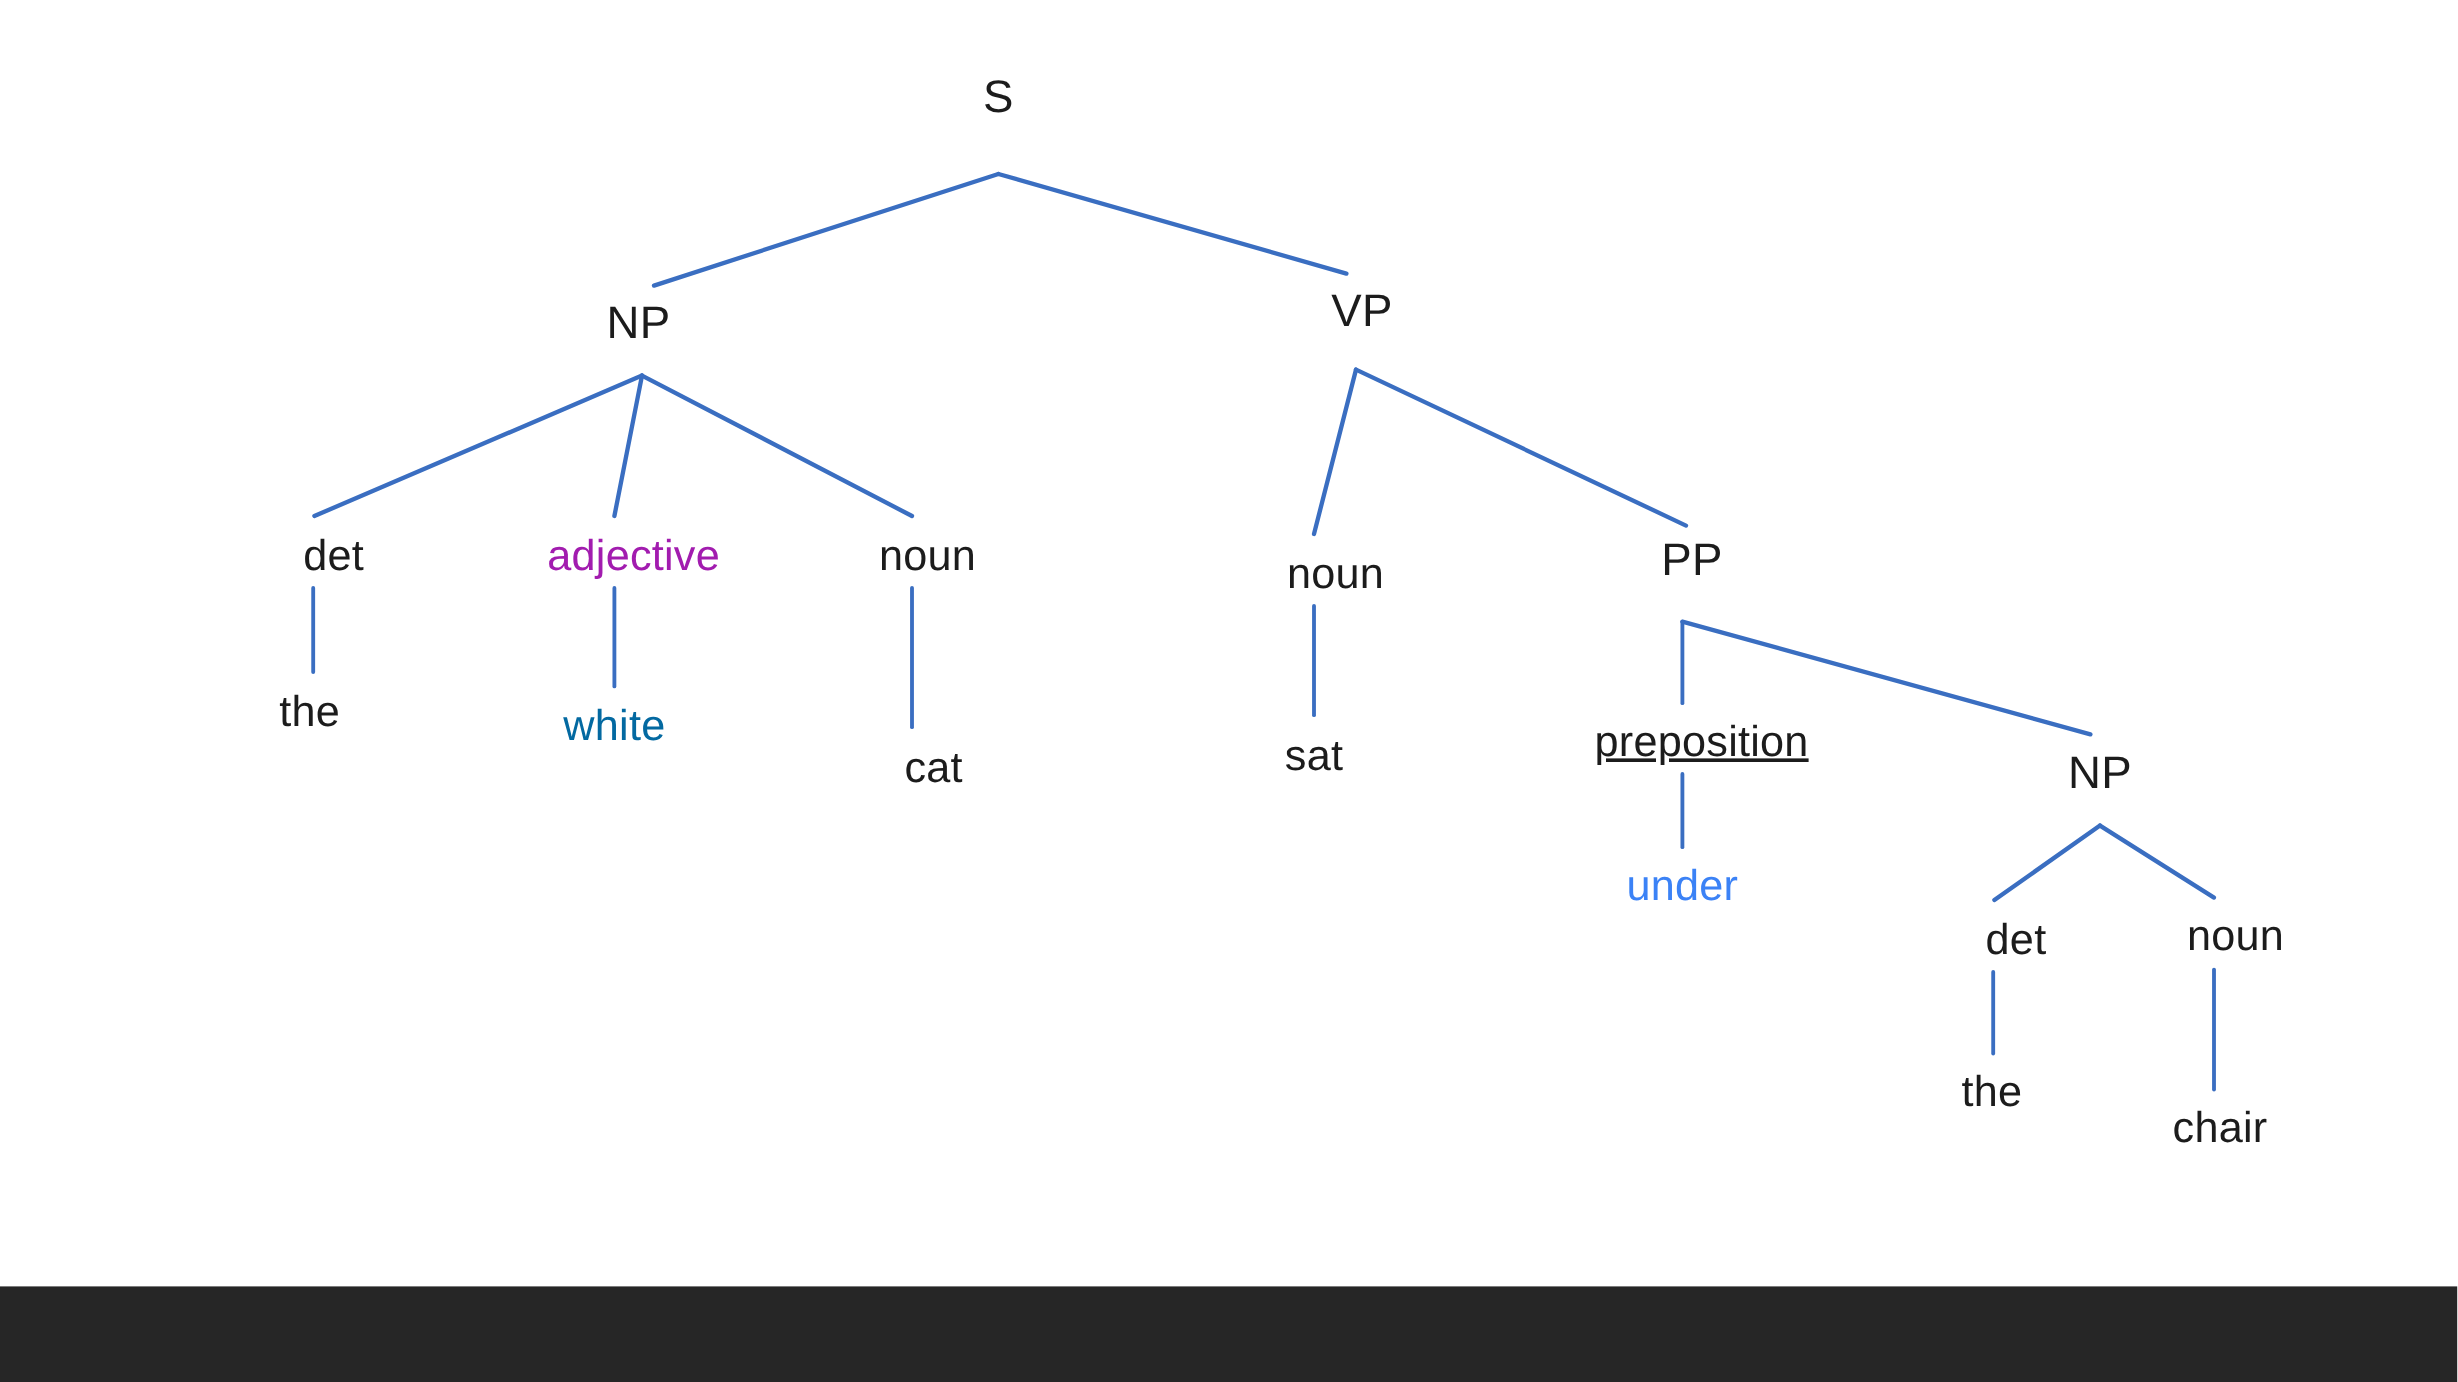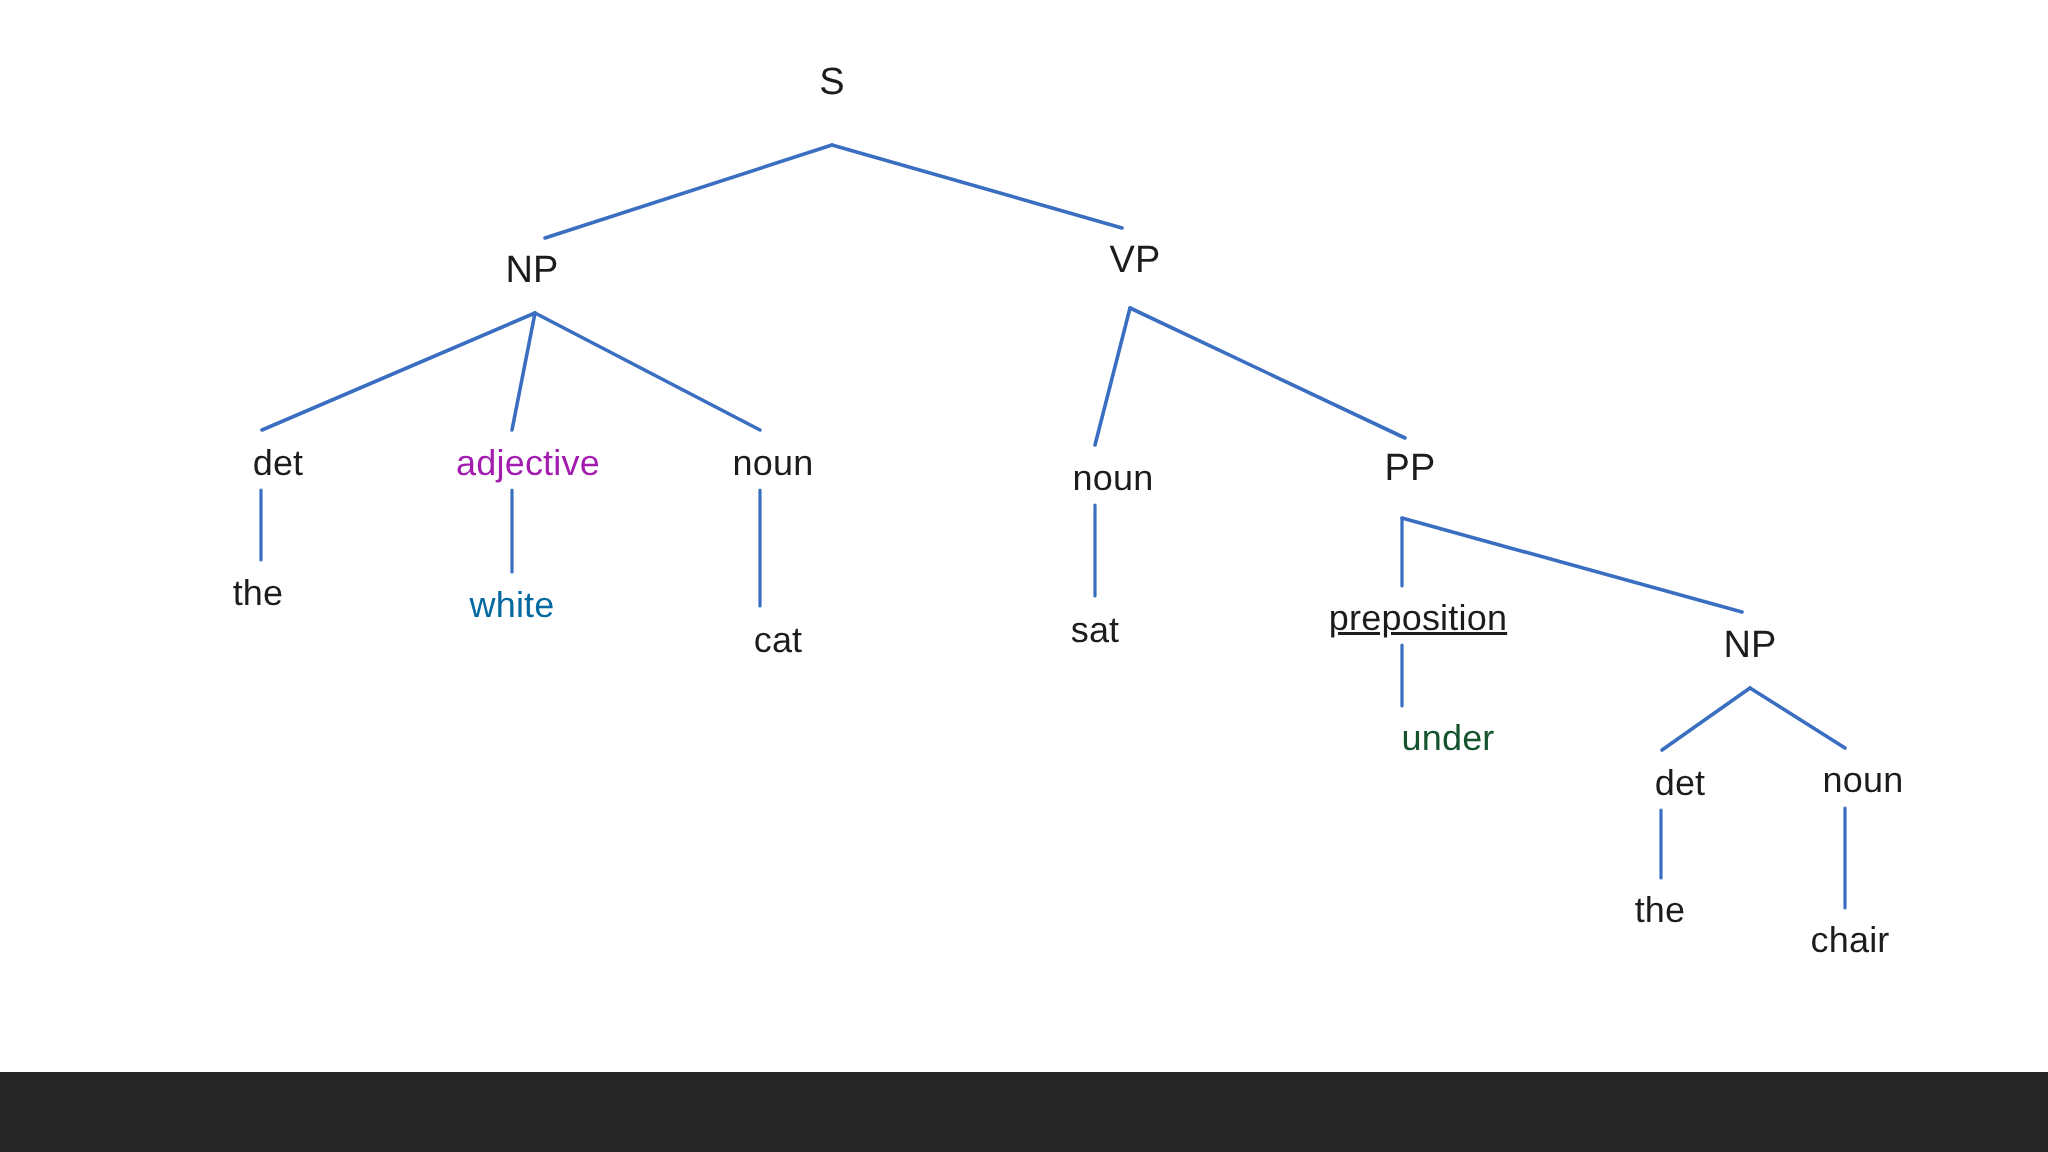--- a/index.html
+++ b/index.html
@@ -87,21 +87,21 @@
       <div class="node-label node-pos" style="left: 510px; top: 463px; color: #a21caf;">adjective</div>
       <div class="node-label node-pos" style="left: 755px; top: 463px; color: rgb(28, 28, 28);">noun</div>
       <div class="node-label node-word" style="left: 258px; top: 593px; color: rgb(28, 28, 28);">the</div>
       <div class="node-label node-word" style="left: 512px; top: 605px; color: #0369a1;">white</div>
       <div class="node-label node-word" style="left: 760px; top: 640px; color: rgb(28, 28, 28); margin-left: 18px;">cat</div>
       <div class="node-label node-pos" style="left: 1095px; top: 478px; color: rgb(28, 28, 28);">noun</div>
       <div class="node-label node-phrase" style="left: 1410px; top: 468px; color: rgb(28, 28, 28);">PP</div>
       <div class="node-label node-word" style="left: 1095px; top: 630px; color: rgb(28, 28, 28);">sat</div>
       <div class="node-label node-pos" style="left: 1400px; top: 618px; color: rgb(28, 28, 28); text-decoration: underline;">preposition</div>
       <div class="node-label node-phrase" style="left: 1750px; top: 645px; color: rgb(28, 28, 28);">NP</div>
-      <div class="node-label node-word" style="left: 1402px; top: 738px; color: #14532d; margin-left: 46px;">under</div>
+      <div class="node-label node-word" style="left: 1402px; top: 738px; color: #3b82f6;">under</div>
       <div class="node-label node-pos" style="left: 1662px; top: 783px; color: rgb(28, 28, 28);">det</div>
       <div class="node-label node-pos" style="left: 1845px; top: 780px; color: rgb(28, 28, 28);">noun</div>
       <div class="node-label node-word" style="left: 1660px; top: 910px; color: rgb(28, 28, 28);">the</div>
       <div class="node-label node-word" style="left: 1850px; top: 940px; color: rgb(28, 28, 28);">chair</div>
     </div>
 
   <div id="bottom-bar" style="background: rgb(38, 38, 38);"></div>
 
 </div>
 

